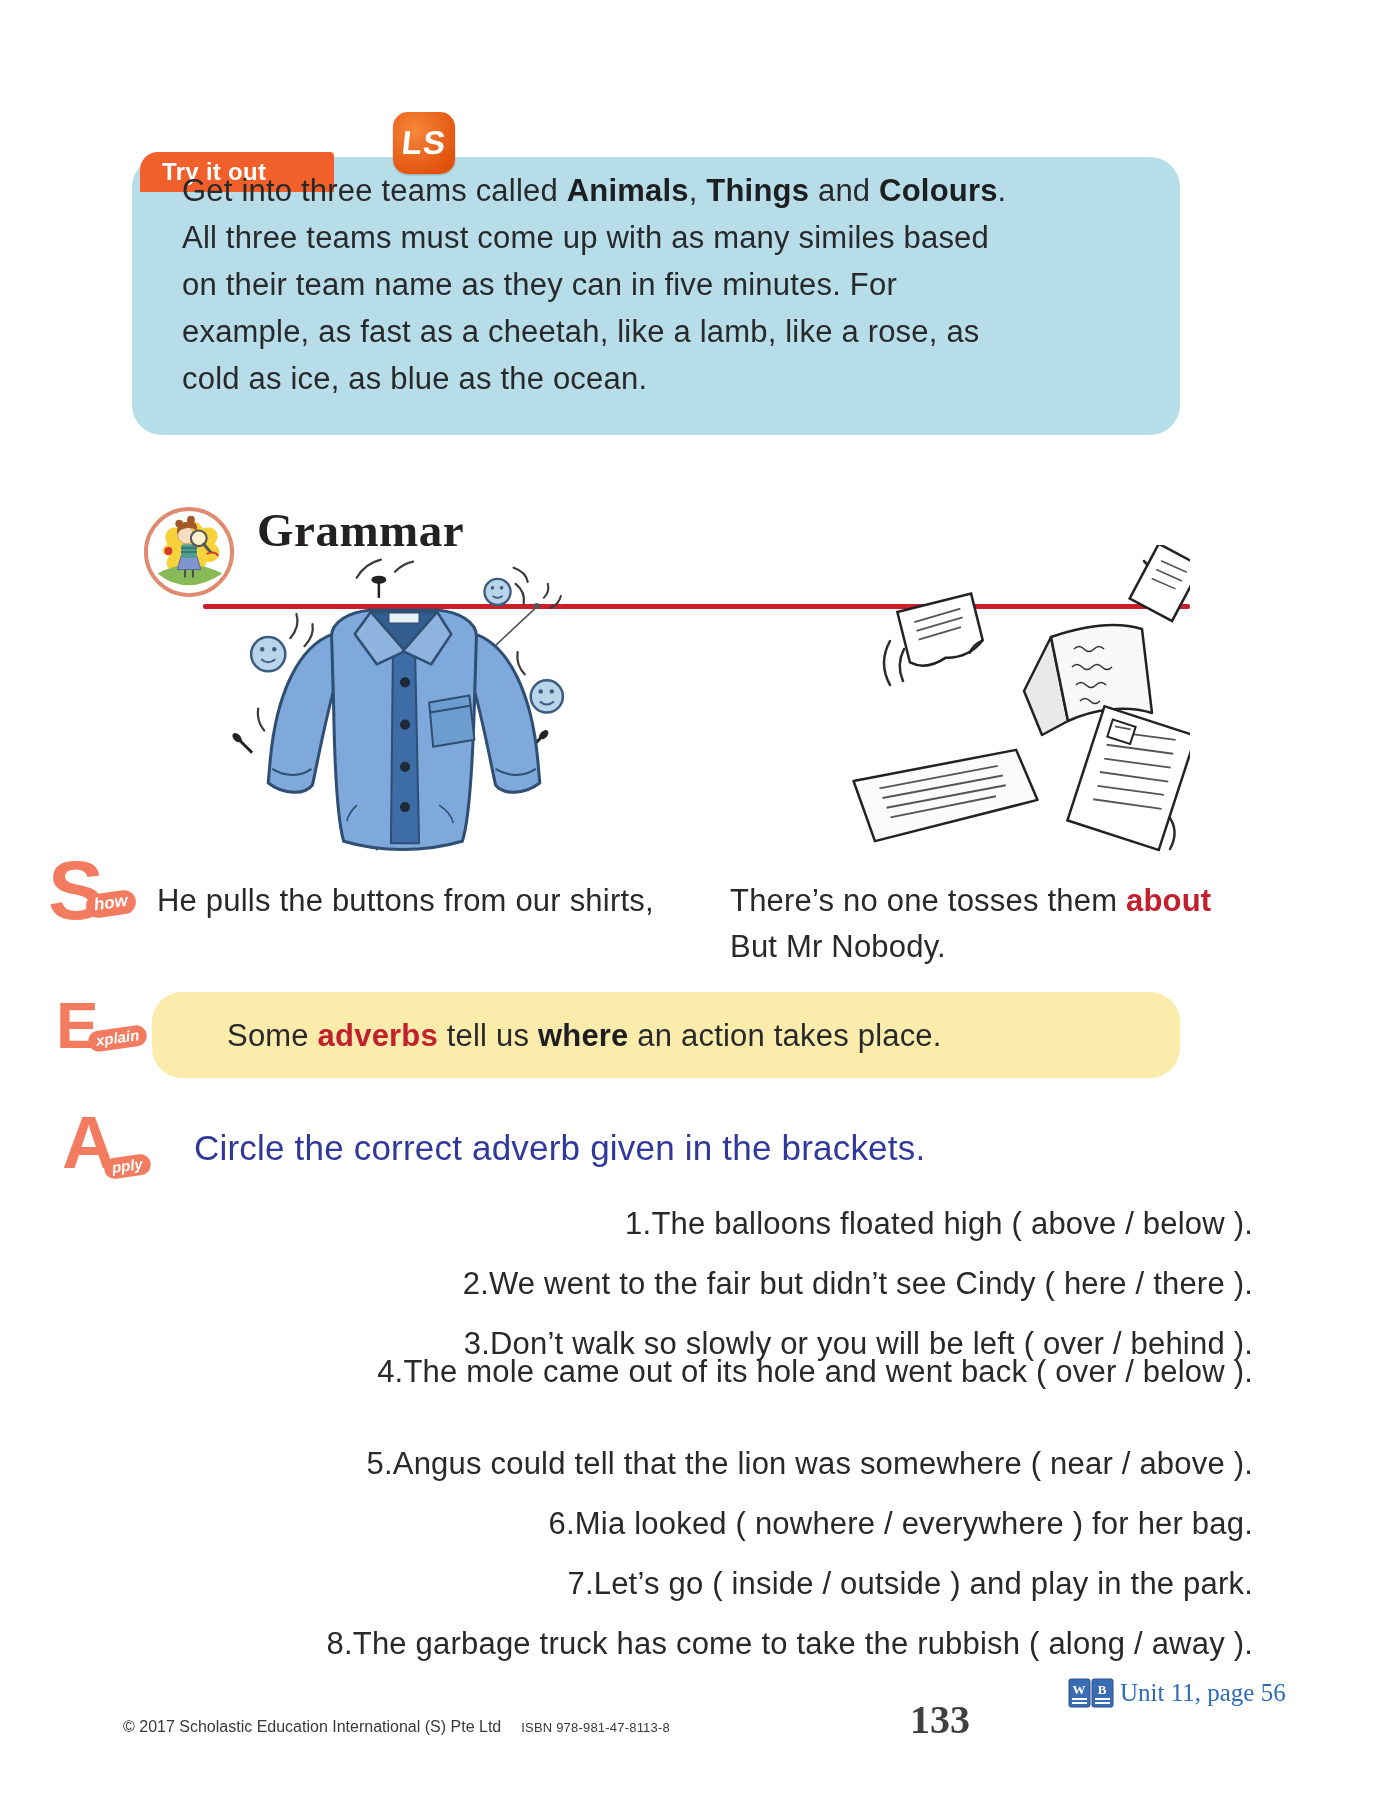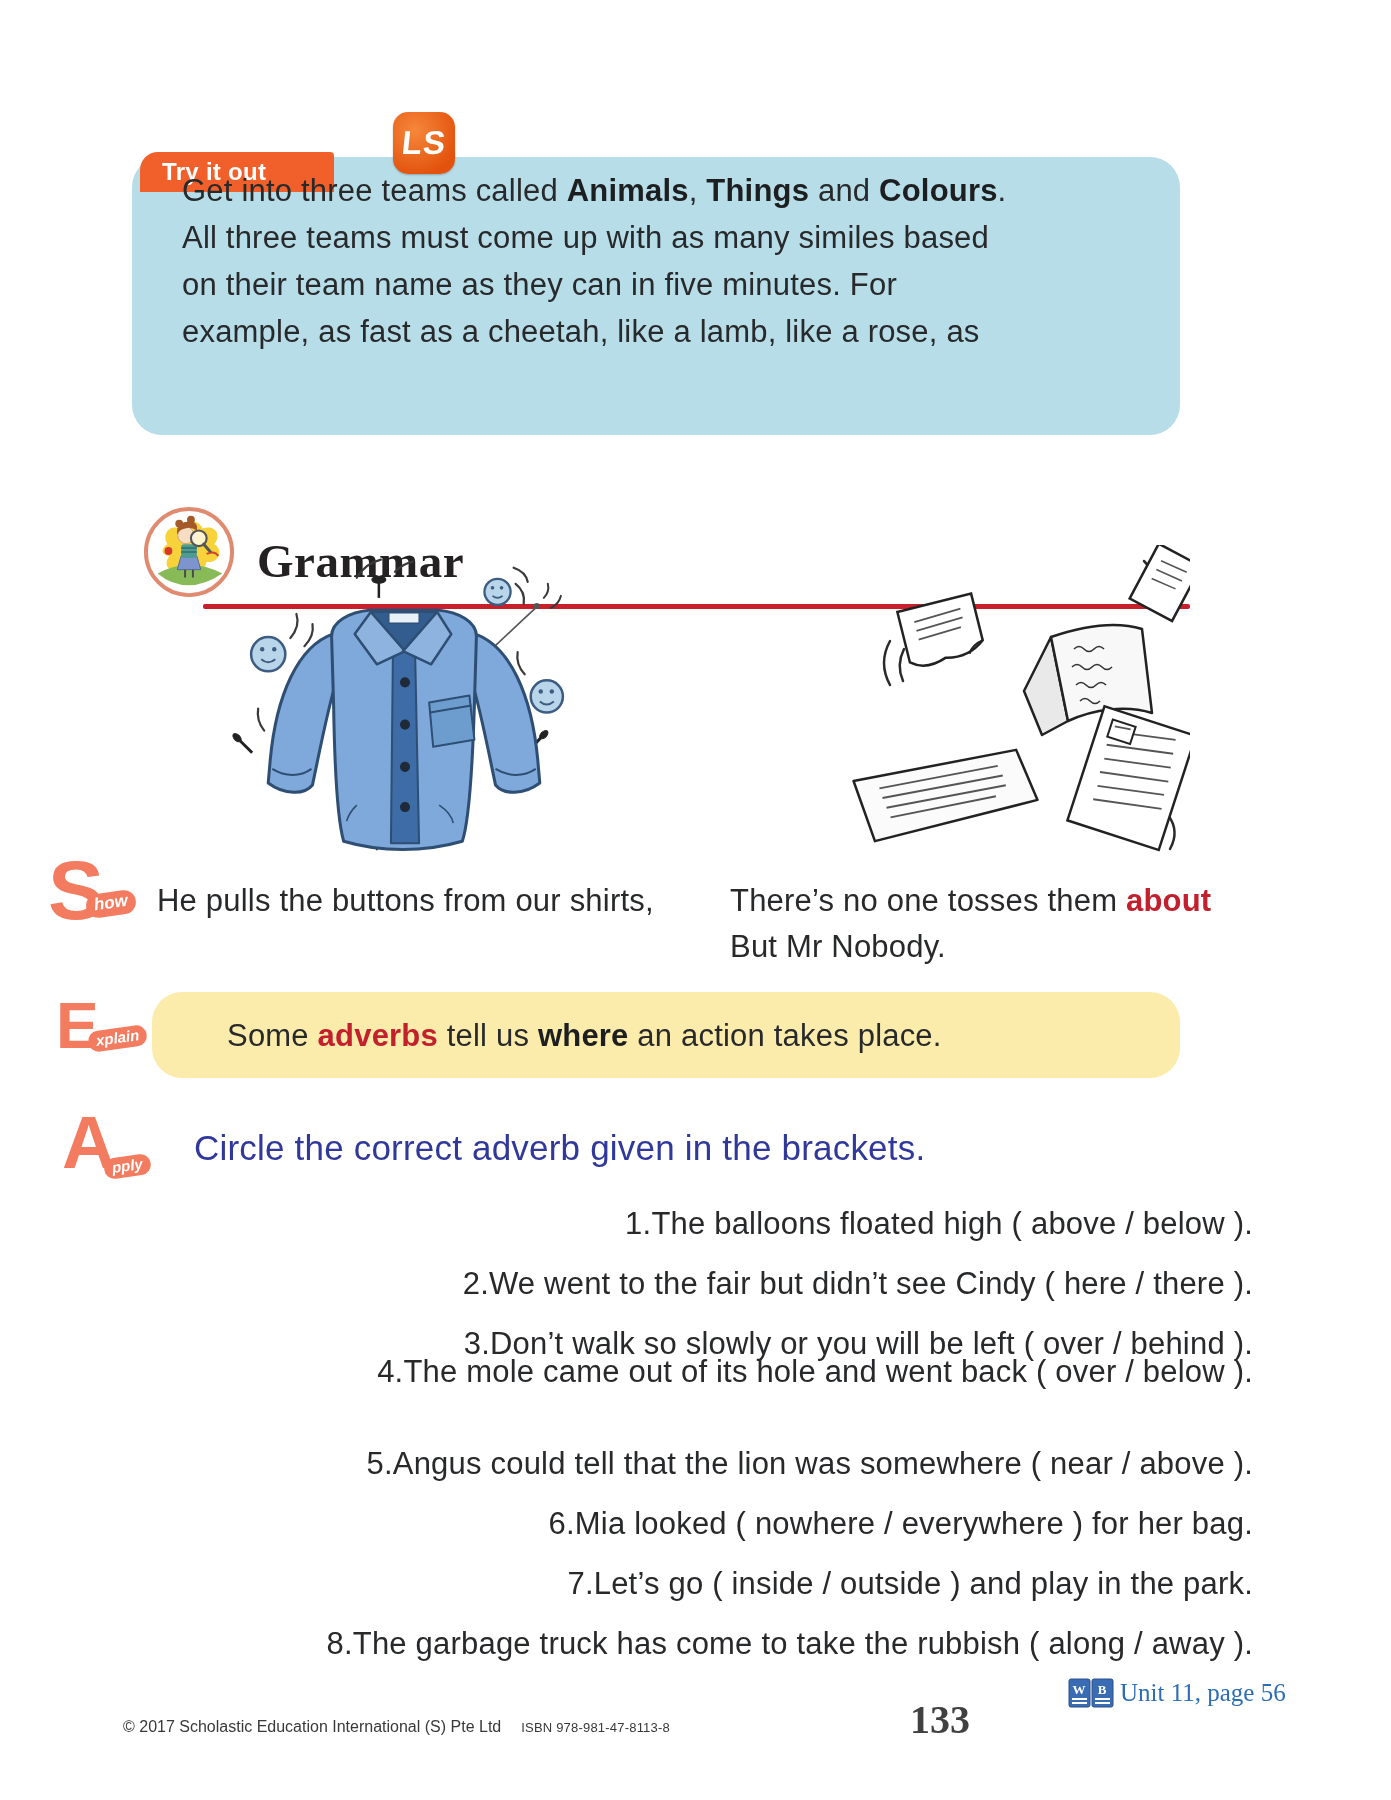--- a/index.html
+++ b/index.html
@@ -14,21 +14,21 @@
   .tio-tab span{display:block;padding:6px 0 0 22px;color:#fff;font-weight:700;font-size:24px;letter-spacing:.3px;}
   .ls-badge{left:393px;top:112px;width:62px;height:62px;border-radius:15px;
             background:radial-gradient(circle at 35% 30%, #f6873b, #e2520c 78%);
             display:flex;align-items:center;justify-content:center;box-shadow:0 1px 2px rgba(0,0,0,.25);}
   .ls-badge span{color:#fff;font-size:33px;font-weight:800;transform:skewX(-6deg);letter-spacing:1px;}
   .intro-text{left:182px;top:167px;font-size:31px;line-height:47px;letter-spacing:.2px;color:#28292b;}
   .bd{font-weight:700;color:#1d1e20;margin-top:44px;}
 
   
   .g-badge{left:142px;top:505px;width:94px;height:94px;}
-  .g-title{left:257px;top:534px;font-family:"Liberation Serif",serif;font-weight:700;font-size:47px;color:#18151</span>6;letter-spacing:.5px;}
+  .g-title{left:257px;top:503px;font-family:"Liberation Serif",serif;font-weight:700;font-size:47px;color:#18151</span>6;letter-spacing:.5px;}
   .red-rule{left:203px;top:604px;width:987px;height:5px;background:#c8202b;border-radius:2px;}
 
   
   .shirt-art{left:228px;top:552px;width:352px;height:305px;}
   .papers-art{left:846px;top:545px;width:344px;height:322px;}
 
   
   .badge-letter{color:#f37b5f;font-weight:800;line-height:1;}
   .show-letter{left:48px;top:848px;font-size:84px;}
   .explain-letter{left:56px;top:994px;font-size:64px;}
@@ -74,20 +74,21 @@
     <span>Try it out</span>
   </div>
   <div class="abs ls-badge">
     <span>LS</span>
   </div>
   <div class="abs intro-text">
     <div><span>Get into three teams called </span><span class="bd">Animals</span><span>, </span><span class="bd">Things</span><span> and </span><span class="bd">Colours</span><span>.</span></div>
     <div>All three teams must come up with as many similes based</div>
     <div>on their team name as they can in five minutes. For</div>
     <div>example, as fast as a cheetah, like a lamb, like a rose, as</div>
+    <div>cold as ice, as blue as the ocean.</div>
   </div>
 
   <div class="abs g-badge">
     <svg viewBox="0 0 96 96" width="94" height="94">
       <circle cx="48" cy="48" r="44" fill="#ffffff" stroke="#e08a70" stroke-width="4"></circle>
       <path d="M26,40 C20,30 28,20 38,24 C42,14 58,14 62,24 C74,20 82,30 74,40 C84,46 78,60 66,58 C64,70 48,74 42,64 C30,72 20,62 28,52 C18,50 20,44 26,40 Z" fill="#f8d23a"></path>
       <path d="M16,70 Q48,52 82,70 Q64,82 48,82 Q30,82 16,70 Z" fill="#88bb57"></path>
       <circle cx="27" cy="47" r="4" fill="#d9372a"></circle>
       <path d="M40,52 L56,52 L60,66 L36,66 Z" fill="#7d94cf" stroke="#55679a" stroke-width="1"></path>
       <rect x="40" y="40" width="16" height="14" rx="3" fill="#4e9b92"></rect>

